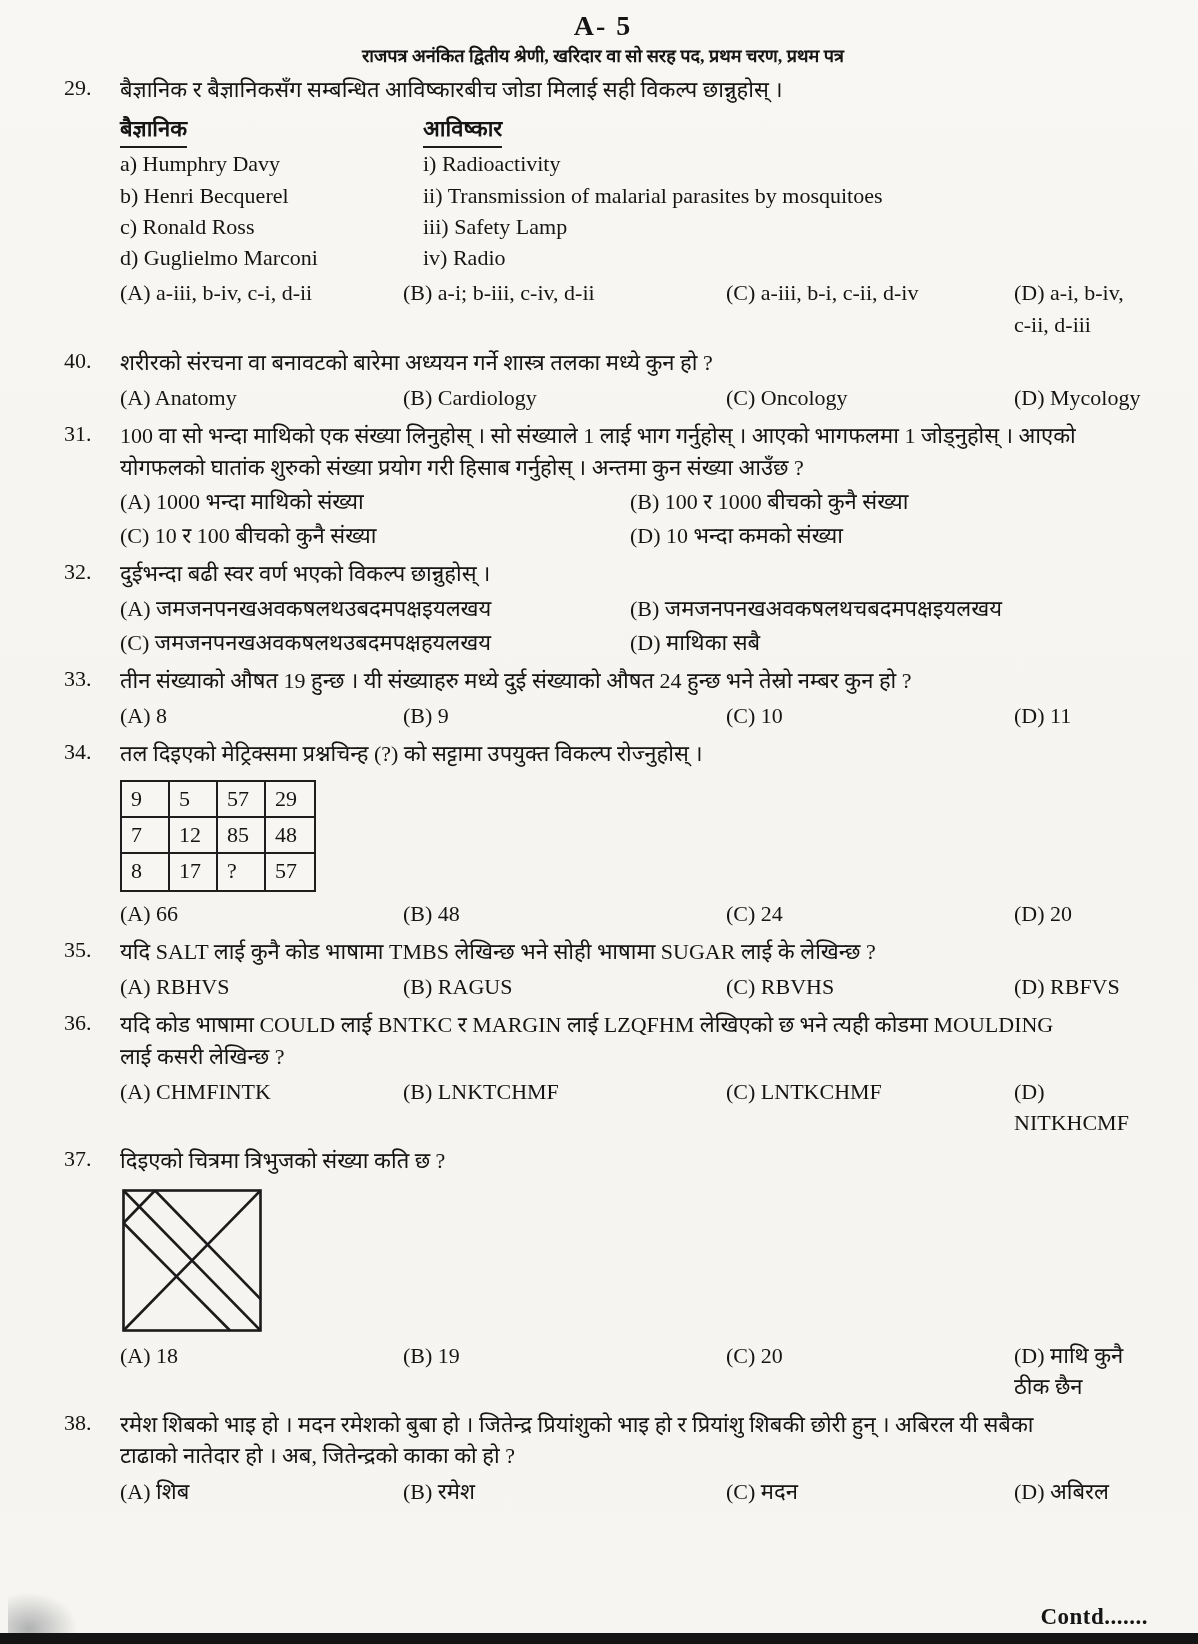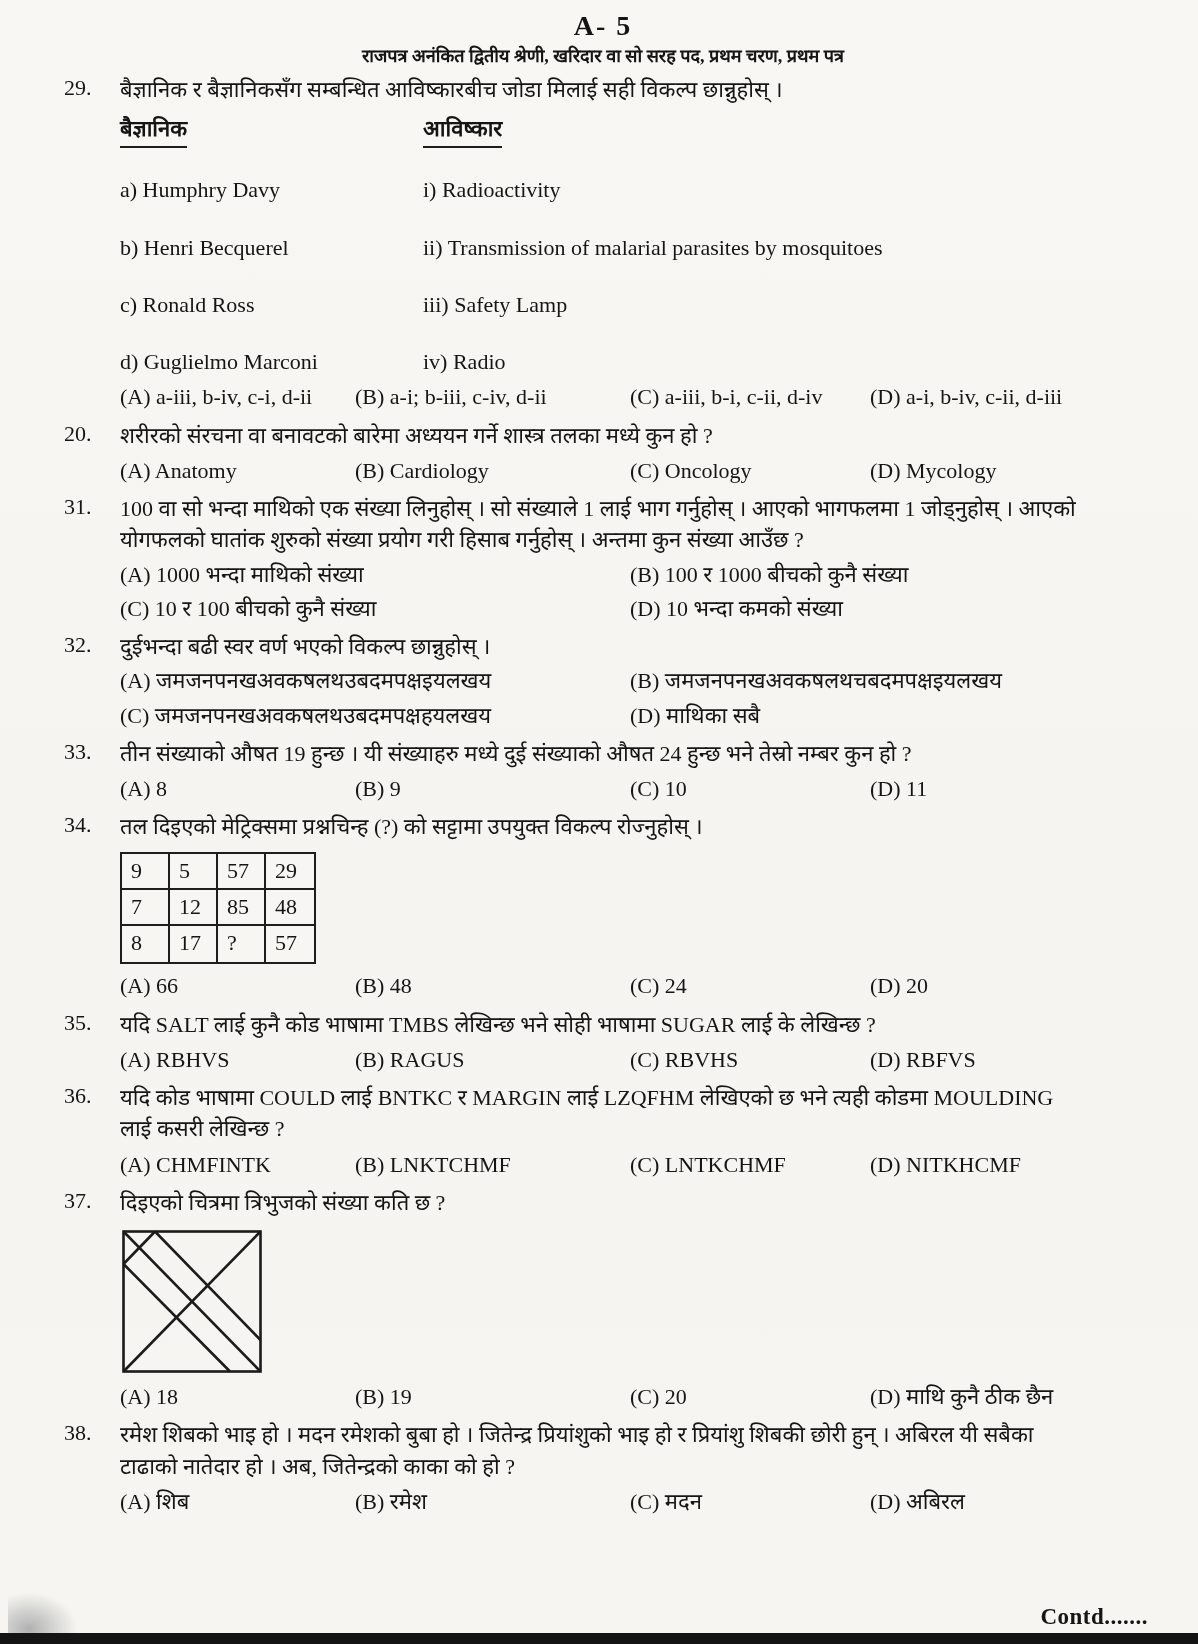--- a/index.html
+++ b/index.html
@@ -15,25 +15,25 @@
     color:#151515;
     overflow:hidden;
   }
   .page-code { text-align:center; font-size:28px; font-weight:700; letter-spacing:2px; }
   .subtitle  { text-align:center; font-size:18px; font-weight:700; margin-top:1px; }
 
   .question { display:flex; margin-top:7px; }
   .qnum  { flex:none; width:56px; font-size:22px; padding-top:1px; }
   .qbody { flex:1; font-size:22px; line-height:1.42; }
 
-  .opts4 { display:grid; grid-template-columns:235px 275px 240px 1fr; margin-top:4px; align-items:start; }
+  .opts4 { display:grid; grid-template-columns:235px 275px 240px 1fr; margin-top:4px; align-items:start;gap:48px; }
   .opts2 { display:grid; grid-template-columns:510px 1fr; margin-top:3px; align-items:start; }
   .optrow-gap { }
 
-  .match { display:grid; grid-template-columns:303px 1fr; margin-top:8px; row-gap:26px; }
+  .match { display:grid; grid-template-columns:303px 1fr; margin-top:8px; row-gap:0; }
   .colhdr { display:inline-block; border-bottom:2.5px solid #1d1d1d; padding-bottom:2px; font-weight:600; }
 
   .matrix { display:inline-block; border:2.5px solid #1e1e1e; margin:10px 0 2px 2px; background:#f7f6f2; }
   .mrow  { display:flex; }
   .mrow:not(:last-child) .mcell { border-bottom:2px solid #1e1e1e; }
   .mcell { width:48px; height:36px; box-sizing:border-box; font-size:22px; padding:1px 0 0 9px; }
   .mcell:not(:last-child) { border-right:2px solid #1e1e1e; }
 
   .figwrap { margin:12px 0 8px 2px; line-height:0; }
 
@@ -69,21 +69,21 @@
       <div class="opts4">
         <div>(A) a-iii, b-iv, c-i, d-ii</div>
         <div>(B) a-i; b-iii, c-iv, d-ii</div>
         <div>(C) a-iii, b-i, c-ii, d-iv</div>
         <div>(D) a-i, b-iv, c-ii, d-iii</div>
       </div>
     </div>
   </div>
 
   <div class="question">
-    <div class="qnum">20.</div>
+    <div class="qnum">40.</div>
     <div class="qbody">
       <div>शरीरको संरचना वा बनावटको बारेमा अध्ययन गर्ने शास्त्र तलका मध्ये कुन हो ?</div>
       <div class="opts4">
         <div>(A) Anatomy</div>
         <div>(B) Cardiology</div>
         <div>(C) Oncology</div>
         <div>(D) Mycology</div>
       </div>
     </div>
   </div>

